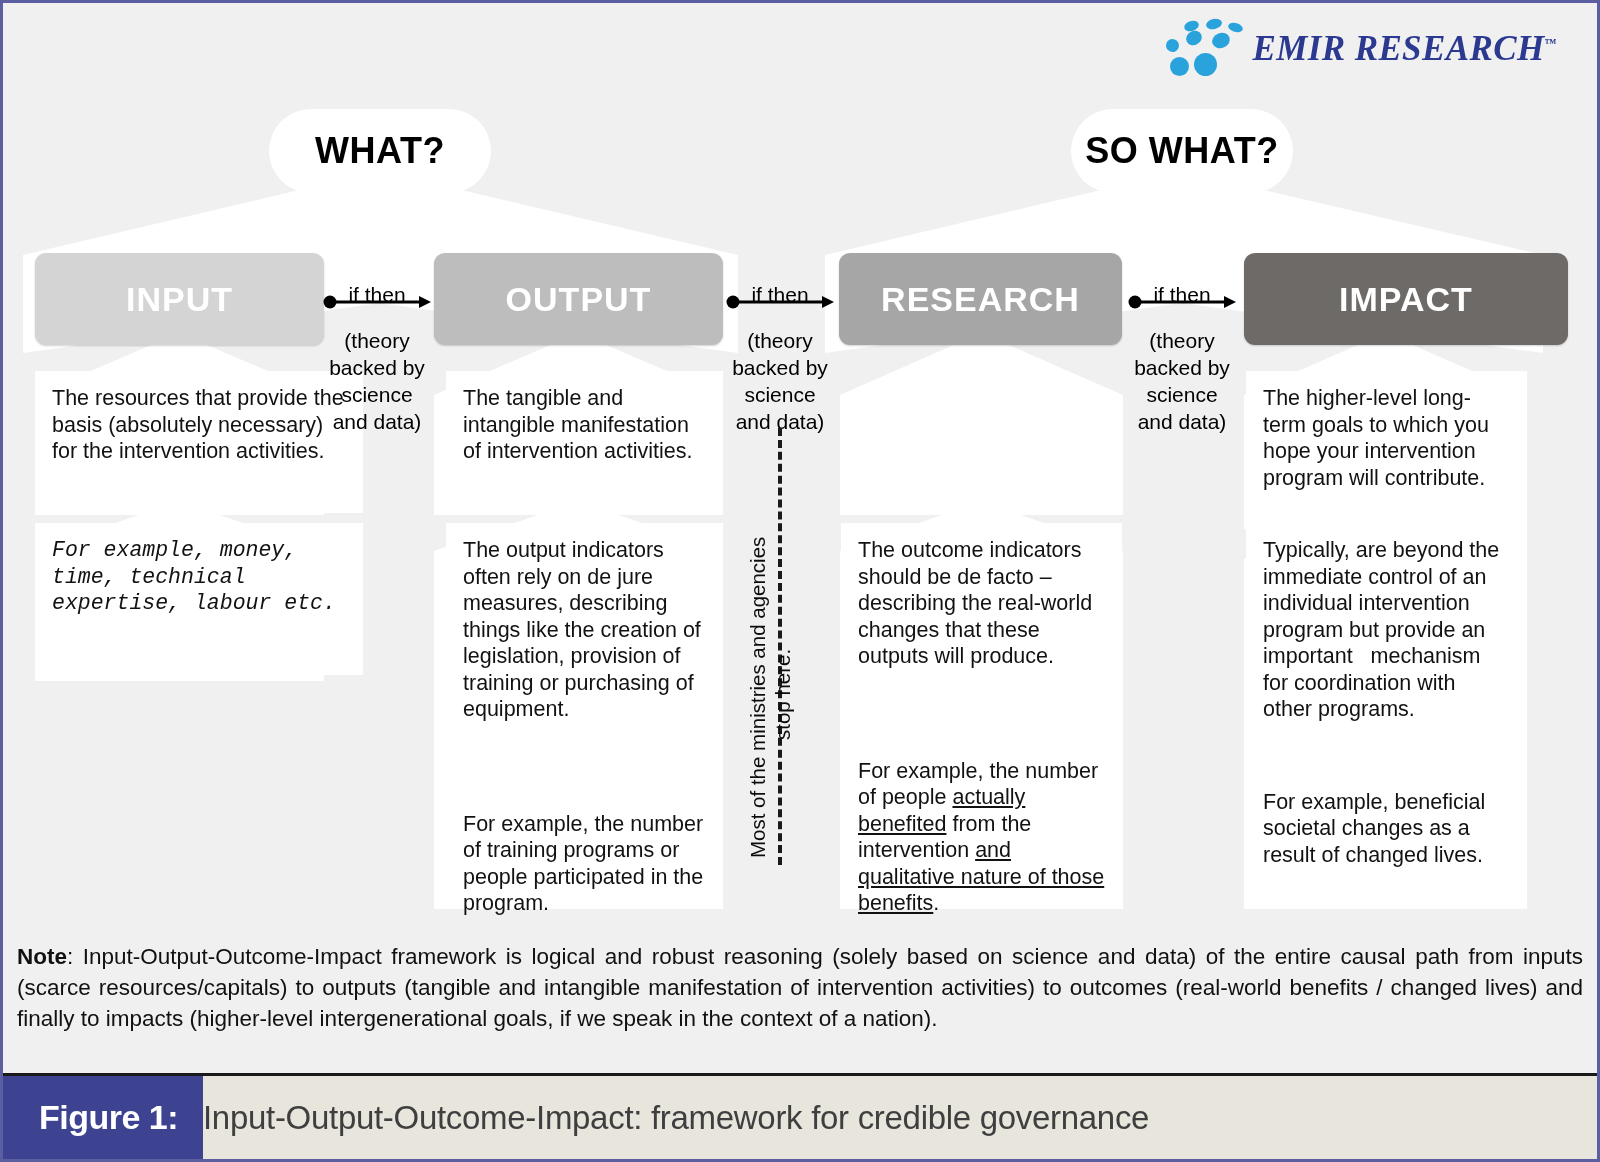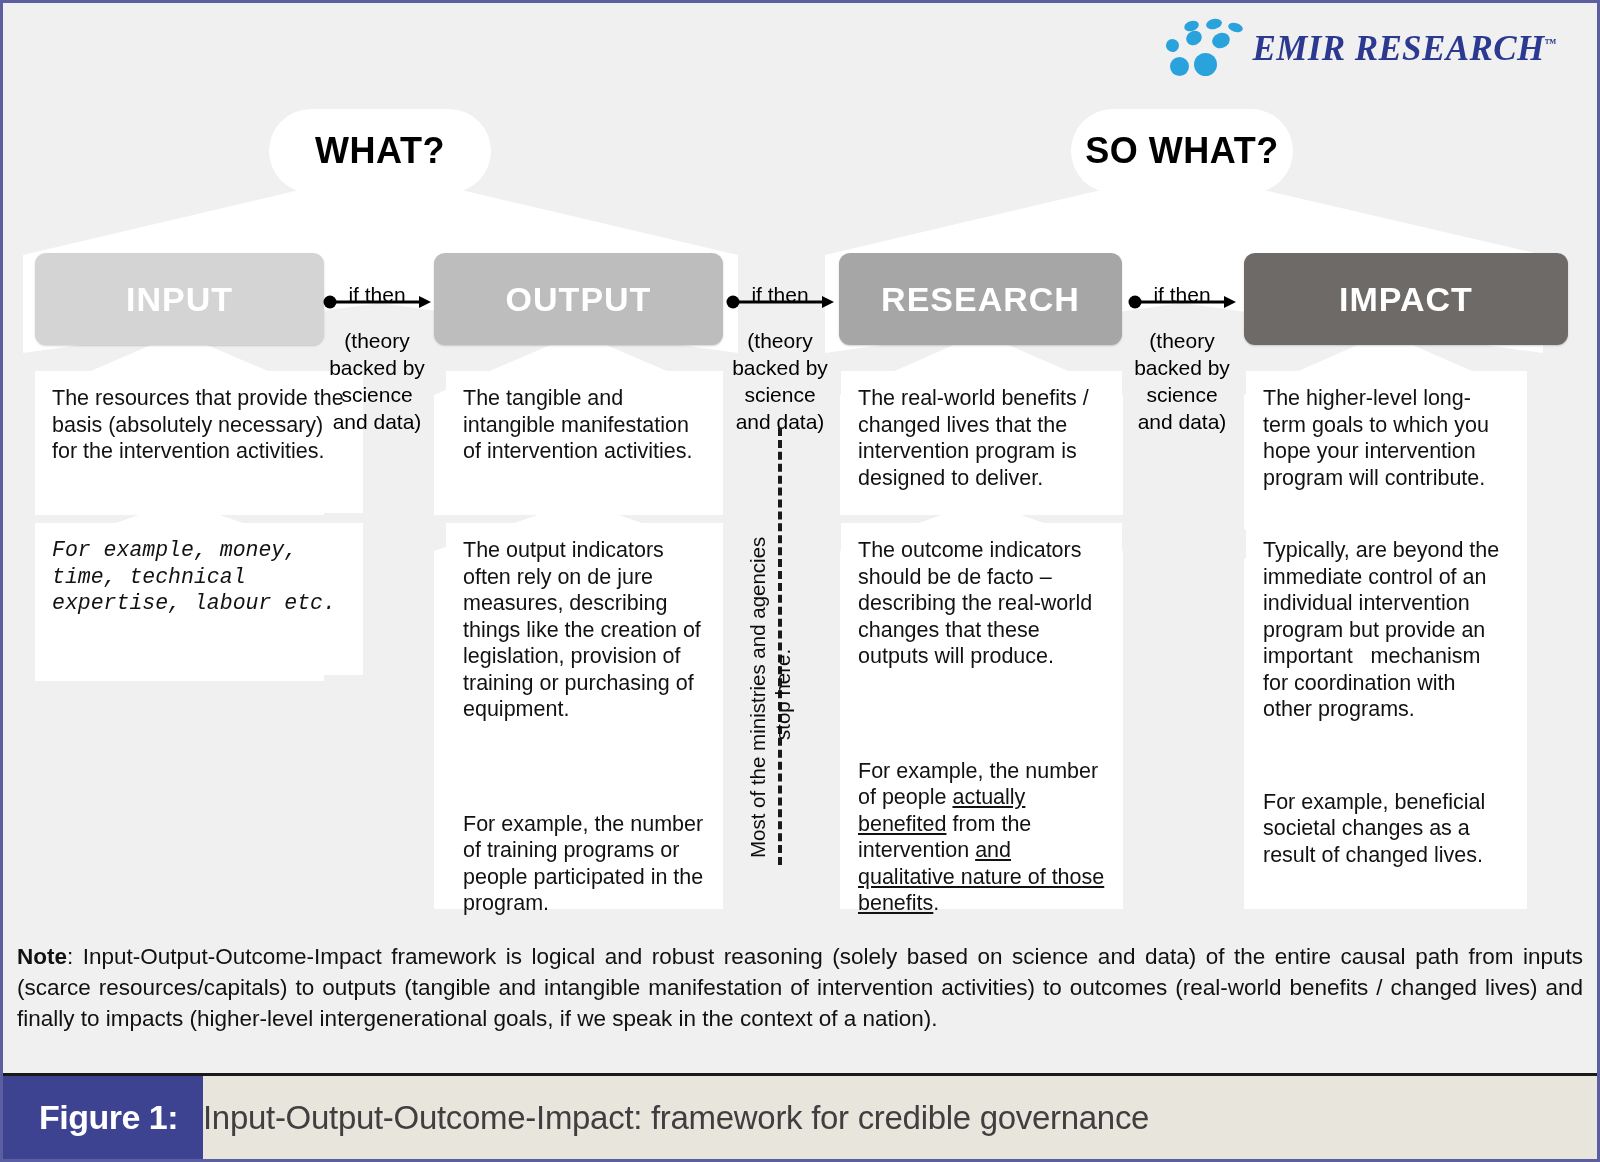--- a/index.html
+++ b/index.html
@@ -233,21 +233,20 @@
 
   <div class="card col-input" id="d-input">The resources that provide the basis (absolutely necessary) for the intervention activities.</div>
   <div class="card col-input em" id="e-input">For example, money, time, technical expertise, labour etc.</div>
 
   <div class="card col-output" id="d-output">The tangible and intangible manifestation of intervention activities.</div>
   <div class="card col-output" id="e-output">
     <div style="margin-bottom:88px;">The output indicators often rely on de jure measures, describing things like the creation of legislation, provision of training or purchasing of equipment.</div>
     <div class="em">For example, the number of training programs or people participated in the program.</div>
   </div>
 
-  <div class="card col-outcome" id="d-outcome">The real-world benefits / changed lives that the intervention program is designed to deliver.</div>
   <div class="card col-outcome" id="e-outcome">
     <div style="margin-bottom:88px;">The outcome indicators should be de facto – describing the real-world changes that these outputs will produce.</div>
     <div class="em"><span>For example, the number of people </span><u>actually benefited</u><span> from the intervention </span><u>and qualitative nature of those benefits</u><span>.</span></div>
   </div>
 
   <div class="card col-impact" id="d-impact">The higher-level long-term goals to which you hope your intervention program will contribute.</div>
   <div class="card col-impact" id="e-impact">
     <div style="margin-bottom:66px; white-space: pre-wrap;">Typically, are beyond the immediate control of an individual intervention program but provide an important   mechanism for coordination with other programs.</div>
     <div class="em">For example, beneficial societal changes as a result of changed lives.</div>
   </div>

